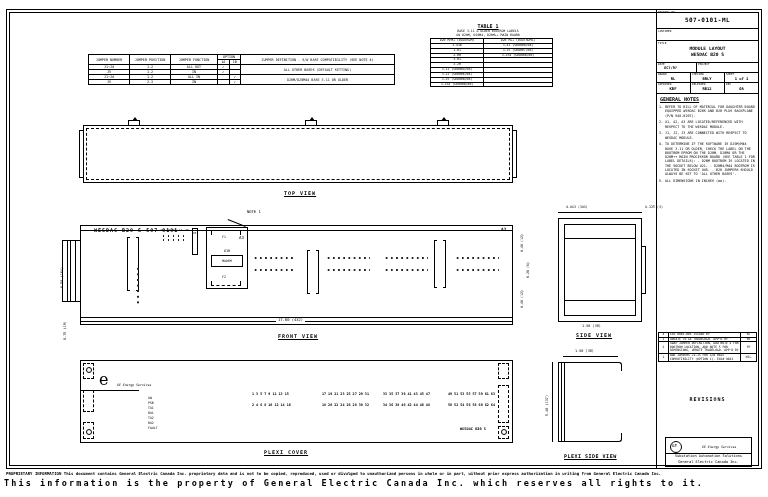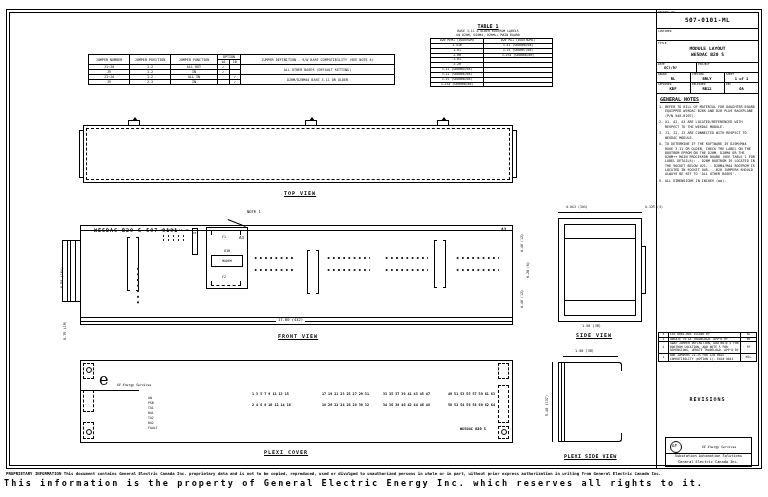--- a/index.html
+++ b/index.html
@@ -335,15 +335,15 @@
       <div class="circ" style="left:4px;top:3px;width:10px;height:10px;"></div>
       <div class="t" style="left:6px;top:6px;font-size:4px;font-style:italic;">GE</div>
       <div class="t" style="left:36px;top:8px;font-size:3.2px;font-style:italic;">GE Energy Services</div>
       <div class="hl" style="left:0;top:15px;width:85px;"></div>
       <div class="t c" style="left:0;top:17px;width:85px;font-size:3.6px;">Substation Automation Solutions</div>
       <div class="t c" style="left:0;top:23px;width:85px;font-size:3.6px;">General Electric Canada Inc.</div>
     </div>
   </div>
 
   <div class="t b" style="left:6px;top:472px;width:758px;font-size:4px;white-space:normal;line-height:1;">PROPRIETARY INFORMATION This document contains General Electric Canada Inc. proprietary data and is not to be copied, reproduced, used or divulged to unauthorized persons in whole or in part, without prior express authorization in writing from General Electric Canada Inc.</div>
-  <div class="t b" style="left:4px;top:479px;font-size:8.5px;letter-spacing:2.1px;">This information is the property of General Electric Energy Inc. which reserves all rights to it.</div>
+  <div class="t b" style="left:4px;top:479px;font-size:8.5px;letter-spacing:2.1px;">This information is the property of General Electric Canada Inc. which reserves all rights to it.</div>
 
 </div>
 
 </body></html>

